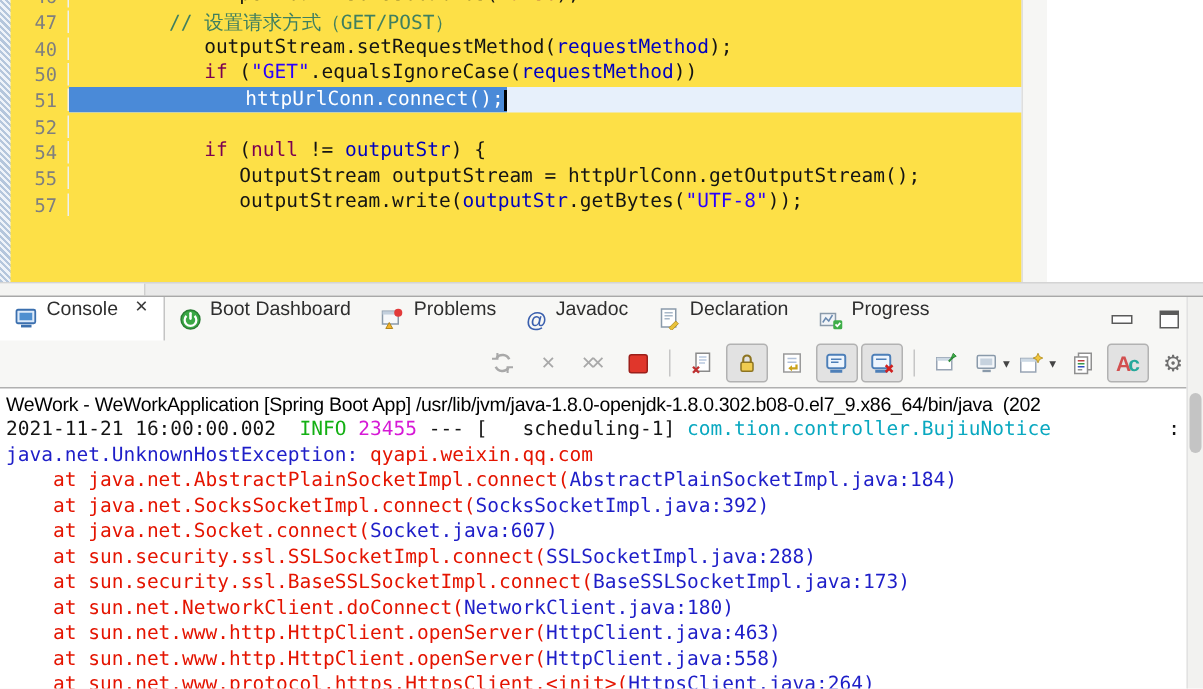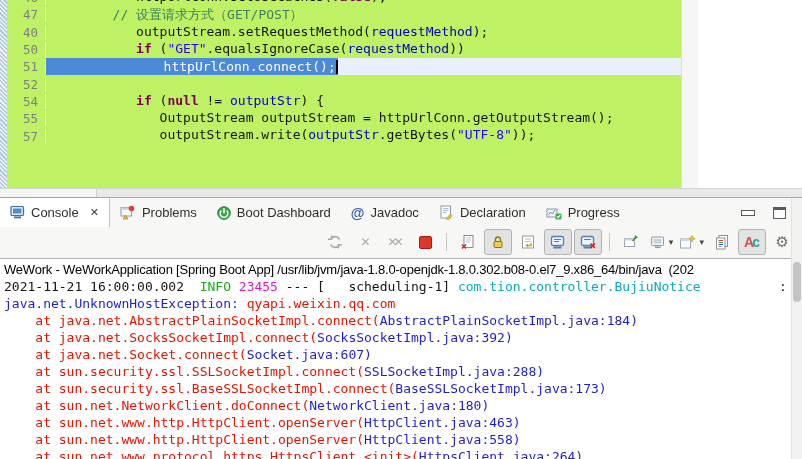--- a/index.html
+++ b/index.html
@@ -1,44 +1,44 @@
 <!DOCTYPE html>
 <html><head>
 <meta charset="utf-8">
 <style>
   html,body{margin:0;padding:0}
   body{width:802px;height:459px;overflow:hidden;position:relative;background:#fff;
        font-family:"Liberation Sans",sans-serif;-webkit-font-smoothing:antialiased}
   
-  #editor{position:absolute;top:0;left:0;width:698px;height:188px;background:#bef264;overflow:hidden}
+  #editor{position:absolute;top:0;left:0;width:698px;height:188px;background:#fde047;overflow:hidden}
   #hatch{position:absolute;left:0;top:0;bottom:0;width:7px;
          background:repeating-linear-gradient(45deg,#b4c6dc 0 1.5px,#eef3f9 1.5px 3px)}
   #edlines{position:absolute;left:7px;top:-11px;width:779px}
   .crow{display:flex;height:17.3px;align-items:center;font:13px "DejaVu Sans Mono",monospace;white-space:pre}
   .lnum{width:31px;text-align:right;padding-right:7px;color:#7f7f7f;flex:none;font-size:12.5px;
         border-right:1px solid #f0f0f0}
   .ccode{flex:1;overflow:hidden;height:100%;display:flex;align-items:flex-start;padding-left:4px}
   .curline{background:#e7f0fb}
   .selblock{background:#4a8ad8;height:100%;display:flex;align-items:center;margin-left:-4px;padding-left:8px}
   .caret{width:2px;height:14px;background:#000;flex:none}
   .tk-plain{color:#141414}
   .tk-comment{color:#3F7F5F}
-  .tk-keyword{color:#7B0052;font-weight:bold}
+  .tk-keyword{color:#7B0052;font-weight:normal}
   .tk-string{color:#2A00FF}
   .tk-var{color:#0000C0}
   .tk-sel{color:#fff}
   #ruler{position:absolute;right:0;top:0;bottom:0;width:16px;background:#f6f6f4;border-left:1px solid #dedede}
   #hscroll{position:absolute;top:188px;left:0;width:802px;height:9px;background:#e9e9e9;
            border-top:1px solid #d4d4d4;box-sizing:border-box}
   #hscroll-left{position:absolute;left:0;top:0;bottom:0;width:96px;background:#f4f4f2;border-right:1px solid #cfcfcf}
   
   #panel{position:absolute;top:197px;left:0;width:802px;height:262px;background:#f7f7f5;
          border-top:1px solid #a8a8a8;box-sizing:border-box}
   #tabbar{height:29px;display:flex;align-items:stretch}
-  .tab{display:flex;align-items:center;gap:6px;padding:0 10px;font-size:13px;color:#2e2e2e;cursor:default}
+  .tab{display:flex;gap:6px;padding:0 10px;font-size:13px;color:#2e2e2e;cursor:default}
   .tab.active{background:#fff;border-right:1px solid #c4c4c4}
   .ticon{display:flex;align-items:center}
   .tclose{margin-left:5px;font-size:11px;color:#3c3c3c}
   #winbtns{margin-left:auto;display:flex;align-items:center;gap:18px;padding-right:16px}
   .wbtn{display:flex;align-items:center;justify-content:center}
   .minglyph{width:12px;height:4px;border:1px solid #5a5a5a;display:block;background:#fdfdfd}
   .maxglyph{width:11px;height:8px;border:1px solid #5a5a5a;border-top:3px solid #5a5a5a;display:block;background:#fdfdfd}
   #toolbar{height:30px;display:flex;justify-content:flex-end;align-items:center;padding-right:5px}
   .tbtn{height:24px;min-width:24px;display:flex;align-items:center;justify-content:center;
         margin:0 1px;border:1px solid transparent;border-radius:3px;padding:0 1px}
@@ -96,38 +96,38 @@
               <rect x="1" y="1.5" width="12.5" height="9" rx="1" fill="#dceafa" stroke="#3b6fae" stroke-width="1.2"></rect>
               <rect x="3" y="3.5" width="8.5" height="5" fill="#4f8fd0"></rect>
               <rect x="4" y="11.5" width="7" height="1.8" fill="#3b6fae"></rect>
             </svg>
           </span>
           <span>Console</span>
           <span class="tclose">✕</span>
         </div>
         <div class="tab">
           <span class="ticon">
+            <svg width="14" height="14">
+              <circle cx="7" cy="7" r="6.3" fill="#3aa845" stroke="#2a7d33"></circle>
+              <path d="M7 2.8v3.6" stroke="#fff" stroke-width="1.7" stroke-linecap="round"></path>
+              <path d="M4.3 4.6a3.9 3.9 0 1 0 5.4 0" fill="none" stroke="#fff" stroke-width="1.5"></path>
+            </svg>
+          </span>
+          <span>Boot Dashboard</span>
+        </div>
+        <div class="tab">
+          <span class="ticon">
             <svg width="16" height="15">
               <rect x="1" y="2.5" width="10.5" height="8.5" fill="#f6f8fa" stroke="#8a9aaa"></rect>
               <rect x="1" y="2.5" width="10.5" height="2.2" fill="#c3d0dd"></rect>
               <circle cx="11.5" cy="3.5" r="2.7" fill="#e23b3b"></circle>
               <path d="M3.2 14l2.3-4 2.3 4z" fill="#f3b32a" stroke="#a87d12" stroke-width=".6"></path>
             </svg>
           </span>
           <span>Problems</span>
-        </div>
-        <div class="tab">
-          <span class="ticon">
-            <svg width="14" height="14">
-              <circle cx="7" cy="7" r="6.3" fill="#3aa845" stroke="#2a7d33"></circle>
-              <path d="M7 2.8v3.6" stroke="#fff" stroke-width="1.7" stroke-linecap="round"></path>
-              <path d="M4.3 4.6a3.9 3.9 0 1 0 5.4 0" fill="none" stroke="#fff" stroke-width="1.5"></path>
-            </svg>
-          </span>
-          <span>Boot Dashboard</span>
         </div>
         <div class="tab">
           <span class="ticon">
             <span class="atico">@</span>
           </span>
           <span>Javadoc</span>
         </div>
         <div class="tab">
           <span class="ticon">
             <svg width="15" height="15">

